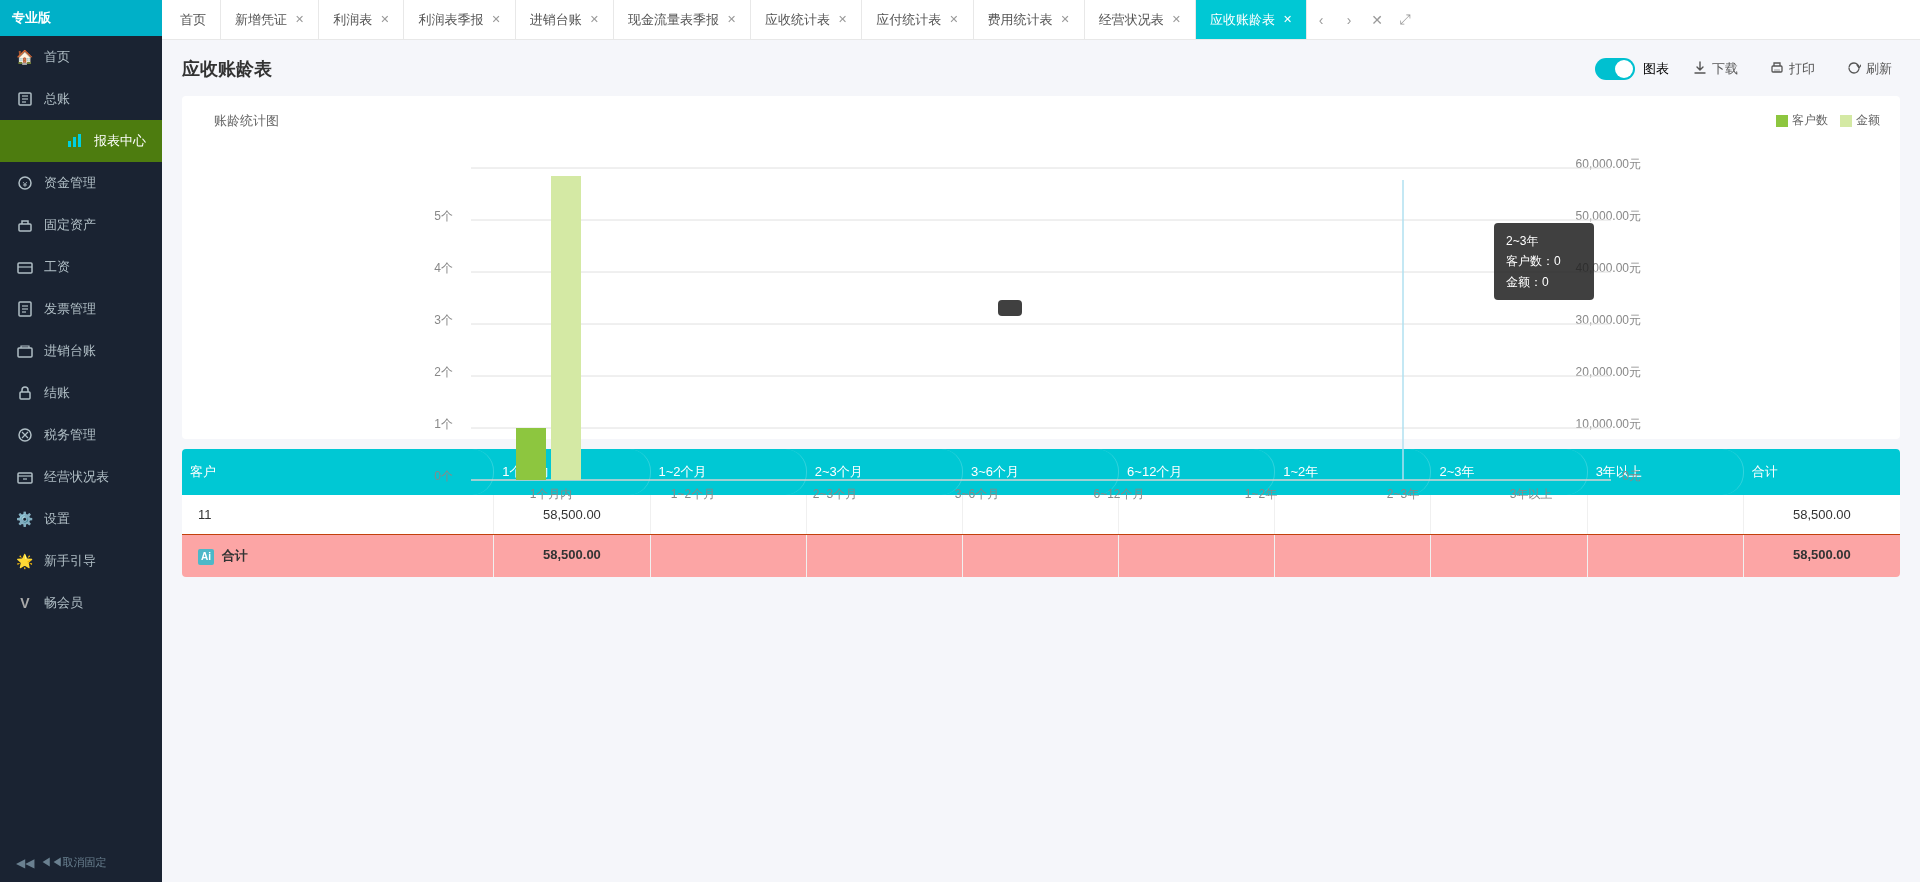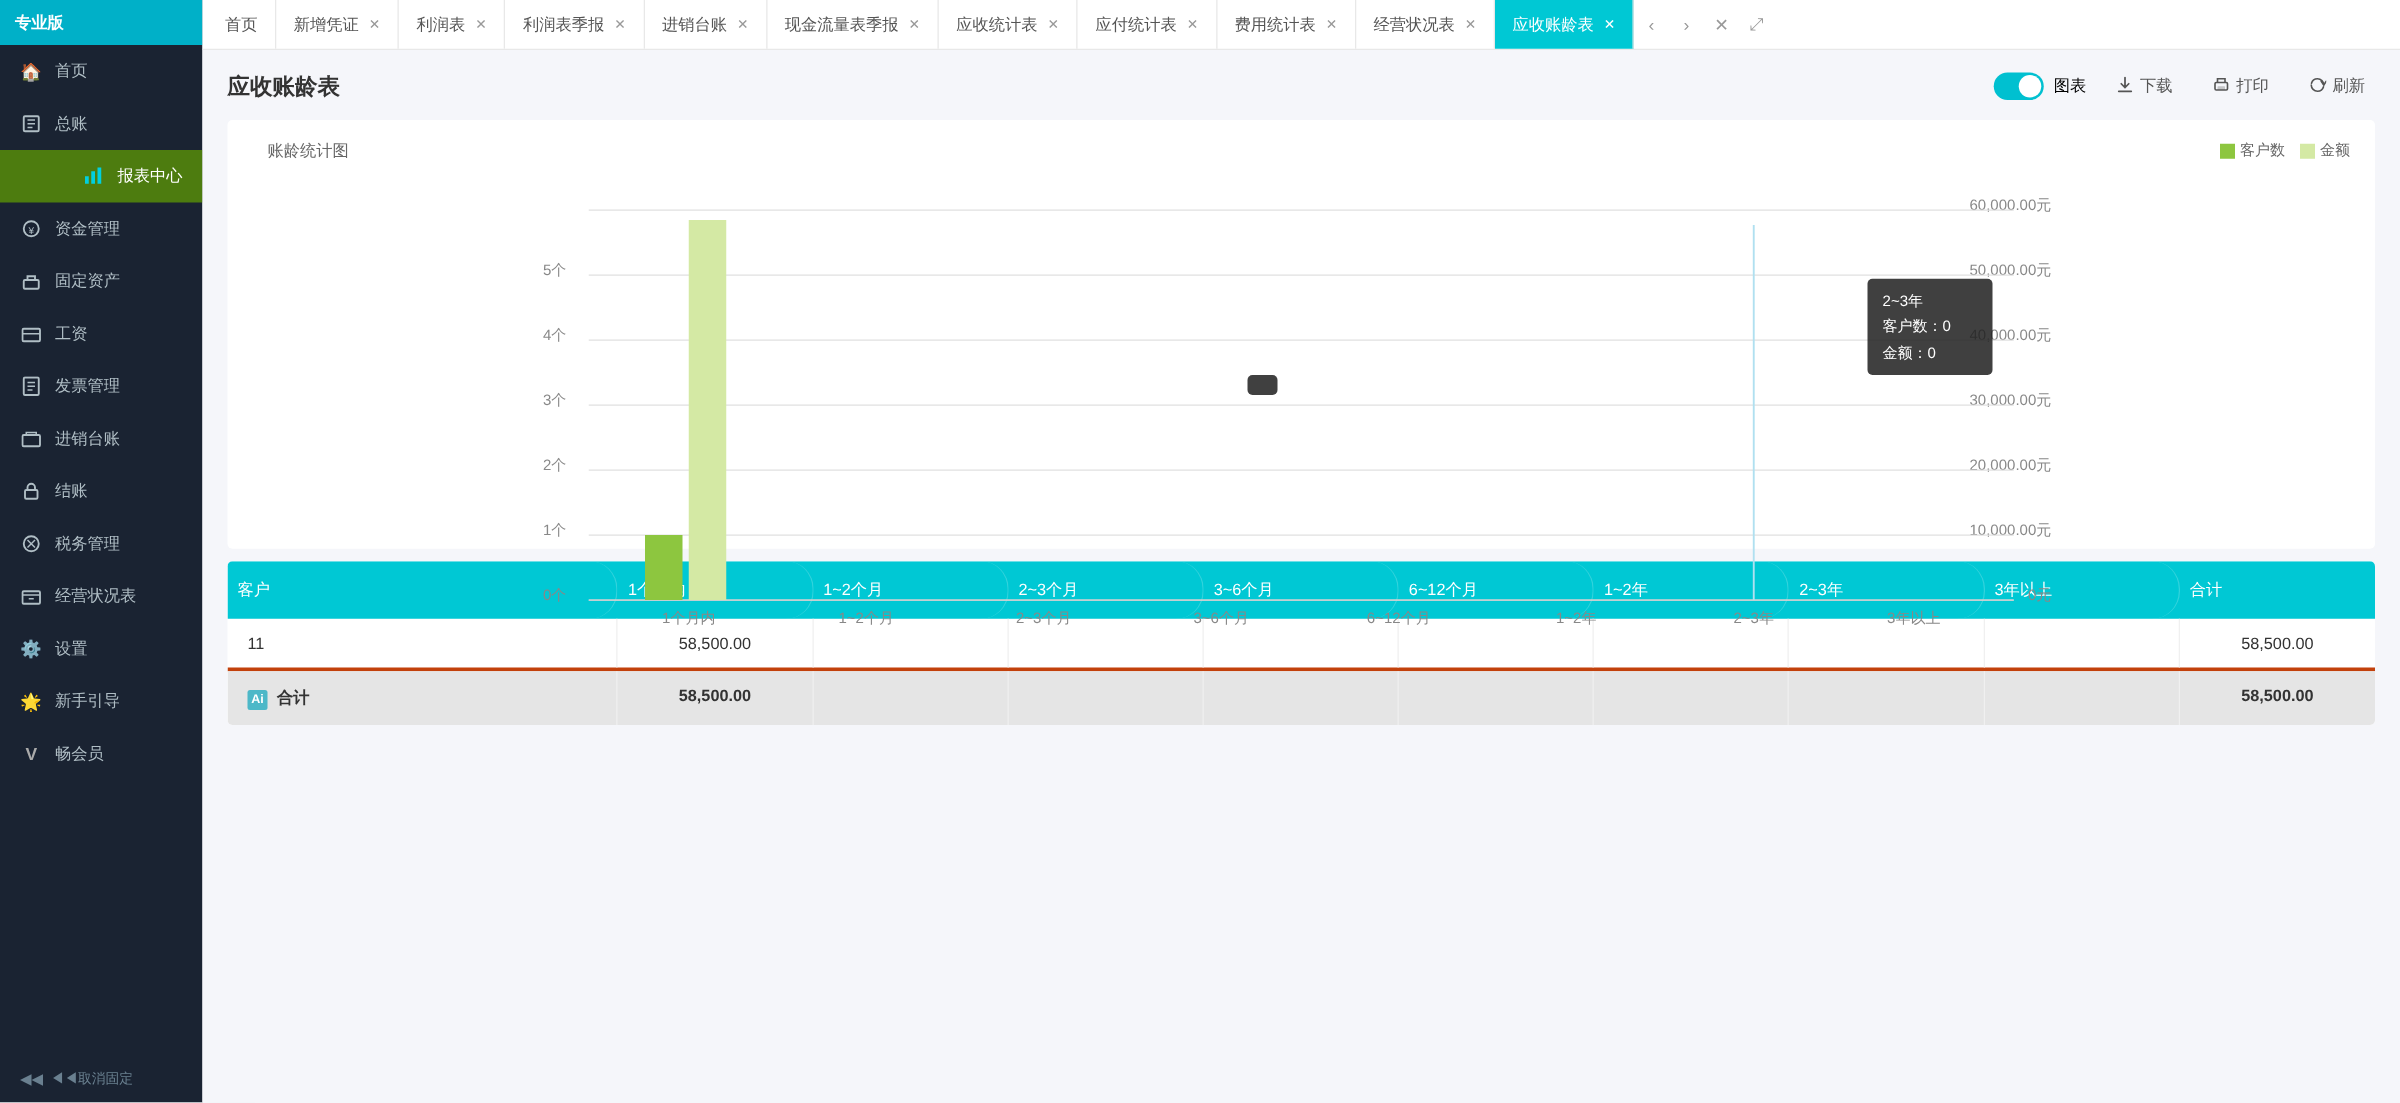--- a/index.html
+++ b/index.html
@@ -219,35 +219,35 @@
     .th {
       padding: 14px 8px;
       text-align: left;
       border-right: 1px solid rgba(255,255,255,0.2);
       border-radius: 22px;
     }
     .th:last-child { border-right: none; }
     .table-row {
       display: grid;
       grid-template-columns: 2fr 1fr 1fr 1fr 1fr 1fr 1fr 1fr 1fr 1fr;
-      border-bottom: 3px solid #c2410c;
+      border-bottom: 1px solid #c2410c;
       font-size: 13px;
       color: #333;
     }
     .table-row:last-child { border-bottom: none; }
     .td {
       padding: 12px 8px;
       text-align: center;
       border-right: 1px solid #f0f0f0;
     }
     .td:last-child { border-right: none; }
     .td.left { text-align: left; padding-left: 16px; }
     .td.bold { font-weight: bold; }
     .total-row {
-      background: #e5e5e5;
+      background: #fca5a5;
     }
     .total-icon {
       display: inline-flex;
       align-items: center;
       justify-content: center;
       width: 16px;
       height: 16px;
       background: #4db8c8;
       color: white;
       border-radius: 2px;

